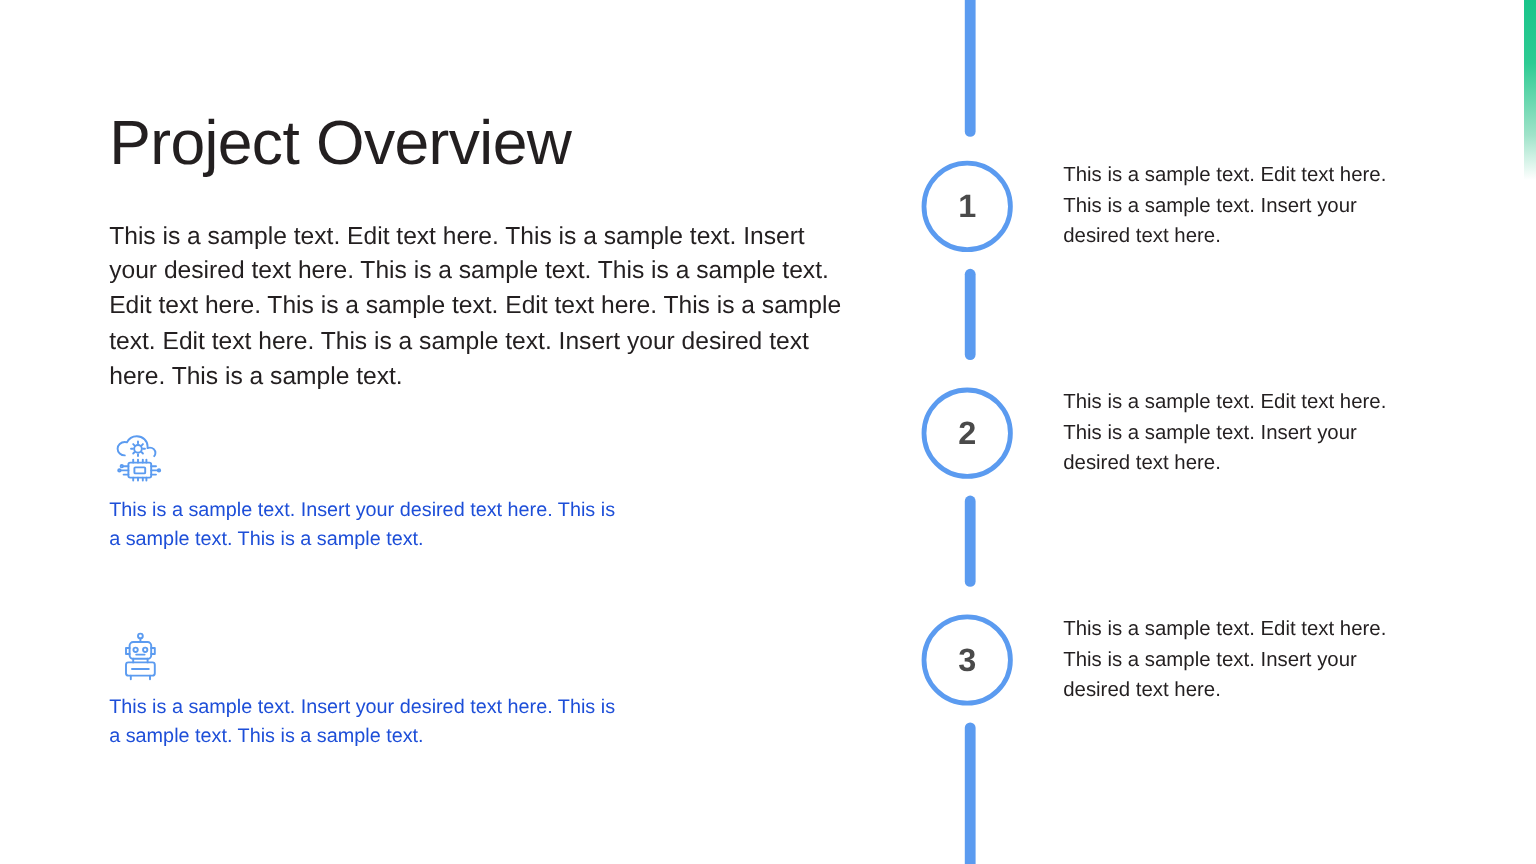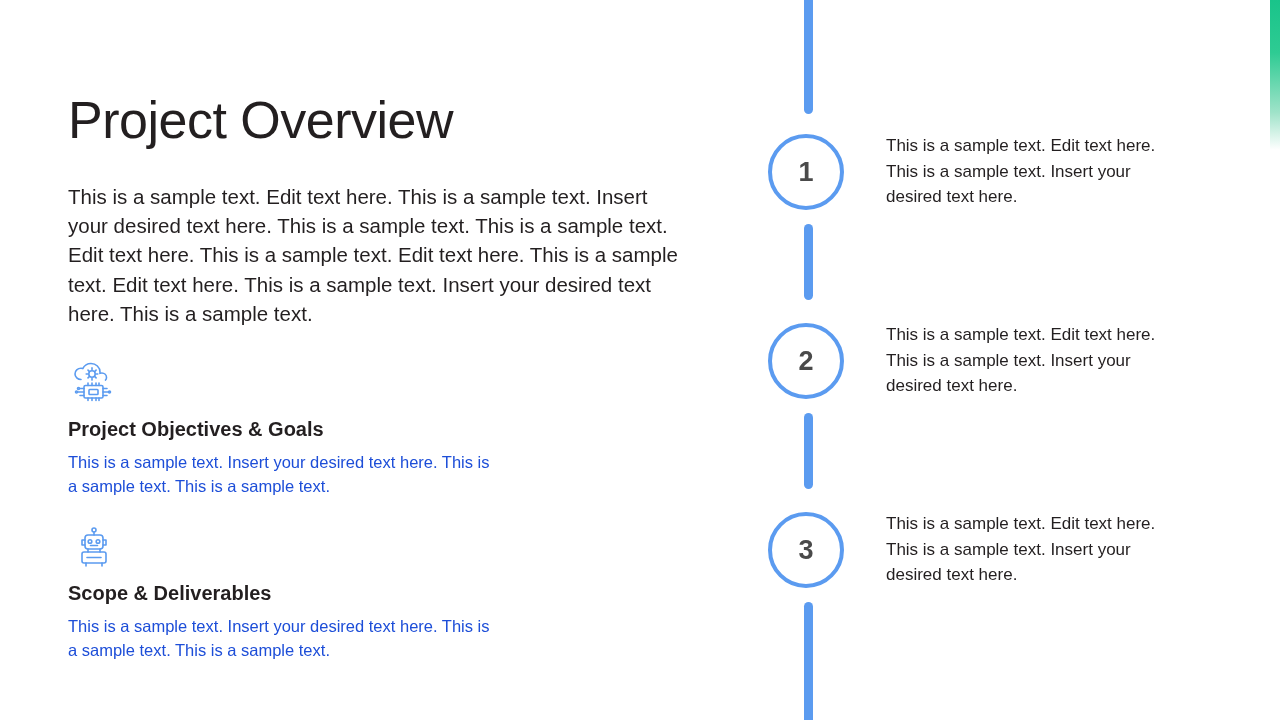--- a/index.html
+++ b/index.html
@@ -22,21 +22,21 @@
     top: 0;
     right: 0;
     width: 10px;
     height: 150px;
     background: linear-gradient(to bottom, #19c48a 0%, #2ecb93 35%, #9fe3c9 75%, #ffffff 100%);
   }
 
   
   .left-col {
     position: absolute;
-    left: 68px;
+    left: 91px;
     top: 0;
     width: 640px;
     height: 720px;
   }
 
   .slide-title {
     font-size: 52px;
     font-weight: 400;
     line-height: 1.1;
     letter-spacing: -0.5px;
@@ -166,41 +166,39 @@
         <rect x="21" y="27.5" width="9" height="5" rx="0.8"></rect>
         <path d="M20 23.5v-2.5M24 23.5v-2.5M28 23.5v-2.5M31 23.5v-2.5"></path>
         <path d="M20 36v2.5M24 36v2.5M28 36v2.5M31 36v2.5"></path>
         <path d="M16 26.5h-4M16 30h-6M16 33.5h-4"></path>
         <path d="M35 26.5h4M35 30h6M35 33.5h4"></path>
         <circle cx="10.5" cy="26.5" r="1"></circle>
         <circle cx="8.5" cy="30" r="1"></circle>
         <circle cx="41.5" cy="30" r="1"></circle>
       </svg>
     </span>
-    <h2 class="feature-title">Project Objectives &amp; Goals</h2>
     <p class="feature-text">This is a sample text. Insert your desired text here. This is a sample text. This is a sample text.</p>
   </div>
 
   <div class="feature-block second">
     <span class="feature-icon">
       <svg width="52" height="42" viewBox="0 0 52 42" fill="none" stroke="#5b9bf0" stroke-width="1.6" stroke-linecap="round" stroke-linejoin="round">
         <circle cx="26" cy="4" r="2"></circle>
         <path d="M26 6v3"></path>
         <rect x="17" y="9" width="18" height="14" rx="3"></rect>
         <circle cx="22" cy="15.5" r="1.8"></circle>
         <circle cx="30" cy="15.5" r="1.8"></circle>
         <path d="M22.5 19.5h7"></path>
         <path d="M17 14h-3v5h3M35 14h3v5h-3"></path>
         <rect x="14" y="26" width="24" height="11" rx="2"></rect>
         <path d="M20 26v-3M32 26v-3"></path>
         <path d="M19 31.5h14"></path>
         <path d="M18 37v3M34 37v3"></path>
       </svg>
     </span>
-    <h2 class="feature-title">Scope &amp; Deliverables</h2>
     <p class="feature-text">This is a sample text. Insert your desired text here. This is a sample text. This is a sample text.</p>
   </div>
 
 </div>
 
 <div class="timeline">
 
   <div class="seg seg-0"></div>
   <div class="seg seg-1"></div>
   <div class="seg seg-2"></div>

